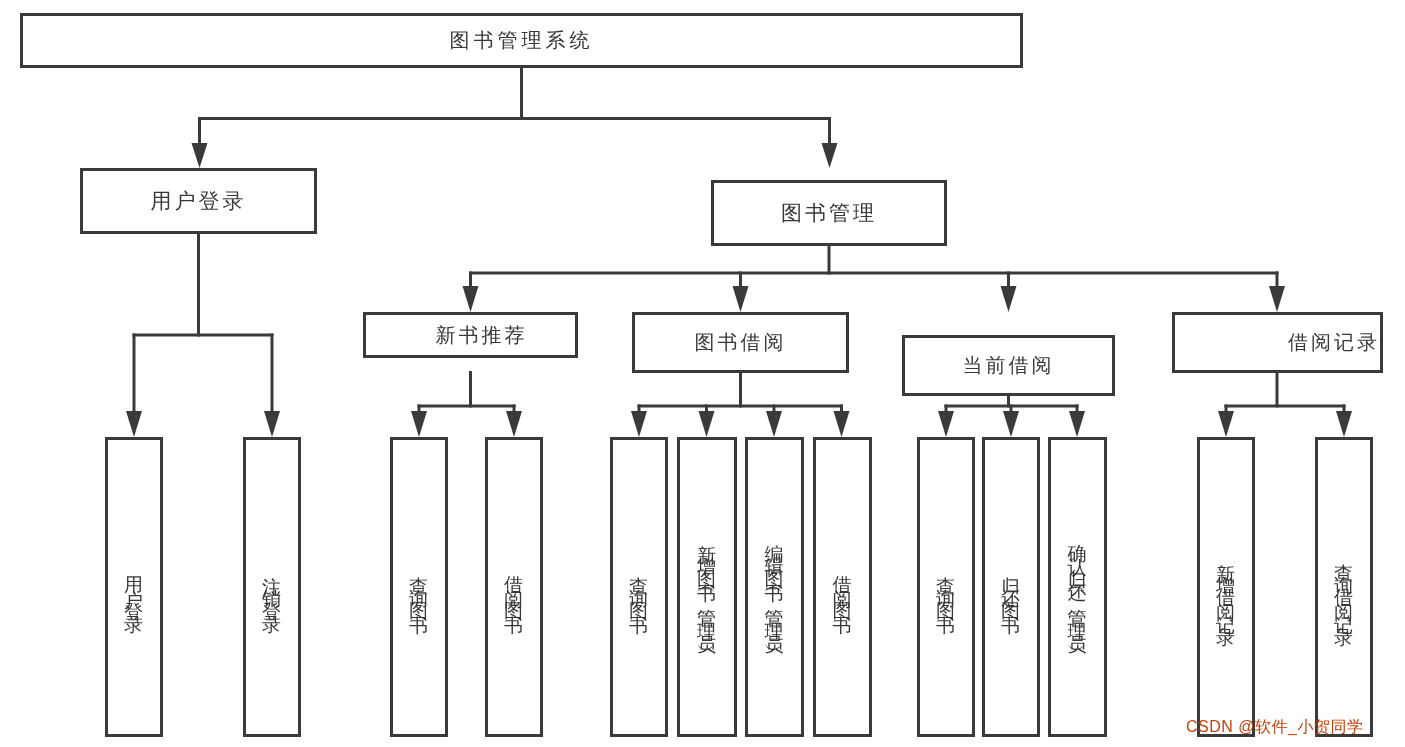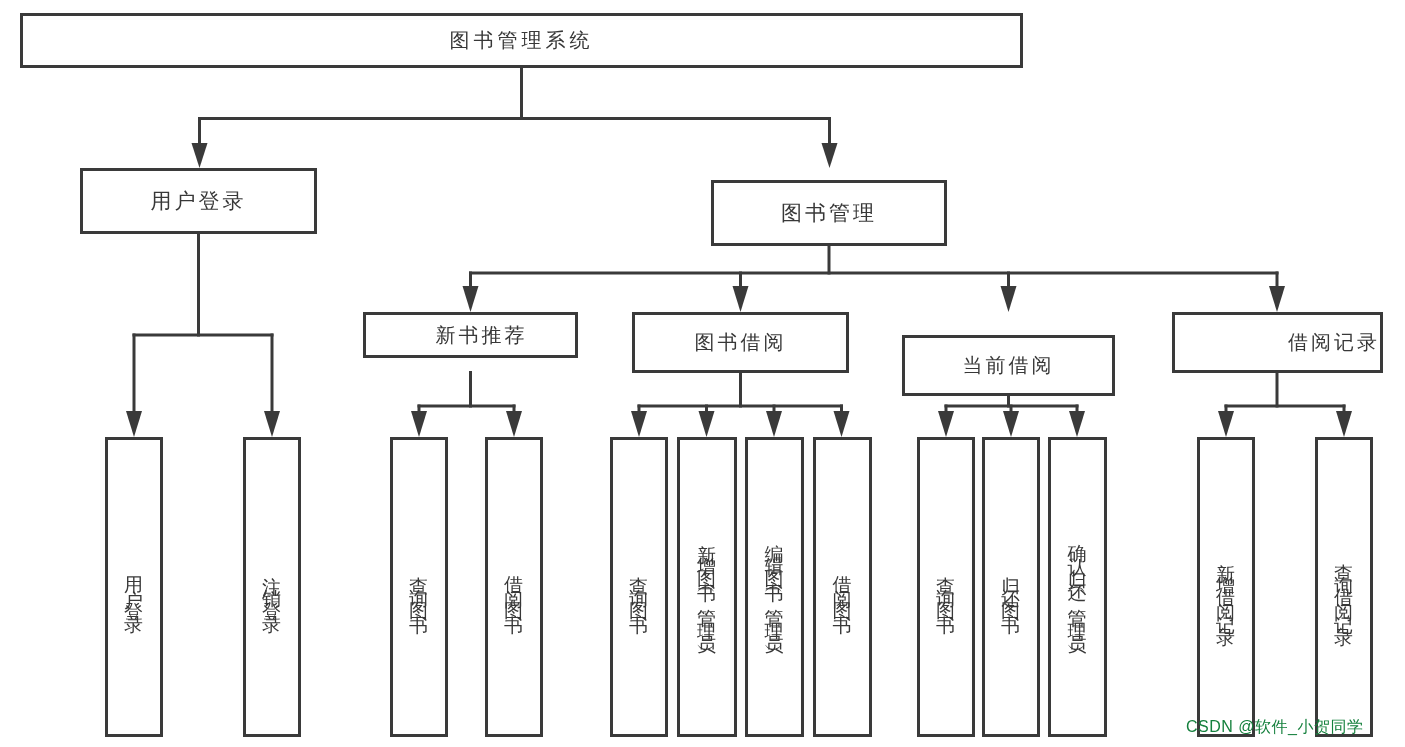--- a/index.html
+++ b/index.html
@@ -61,21 +61,21 @@
     font-size: 19px;
     line-height: 1;
     letter-spacing: 13px;
     color: #383838;
   }
   .watermark {
     position: absolute;
     left: 1186px;
     top: 717px;
     font-size: 16px;
-    color: #15803d;
+    color: #c2410c;
     letter-spacing: 0.5px;
     white-space: nowrap;
     z-index: 5;
   }
 </style>
 </head>
 <body>
 
 <div class="stage">
 

